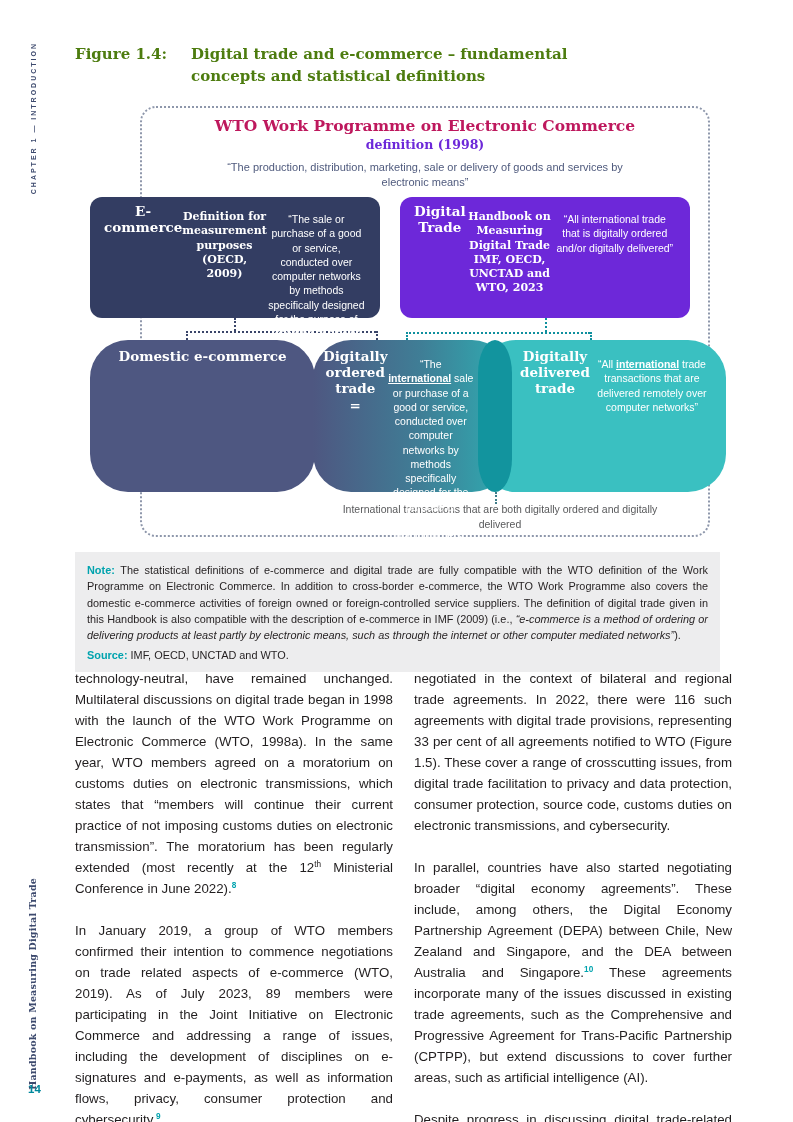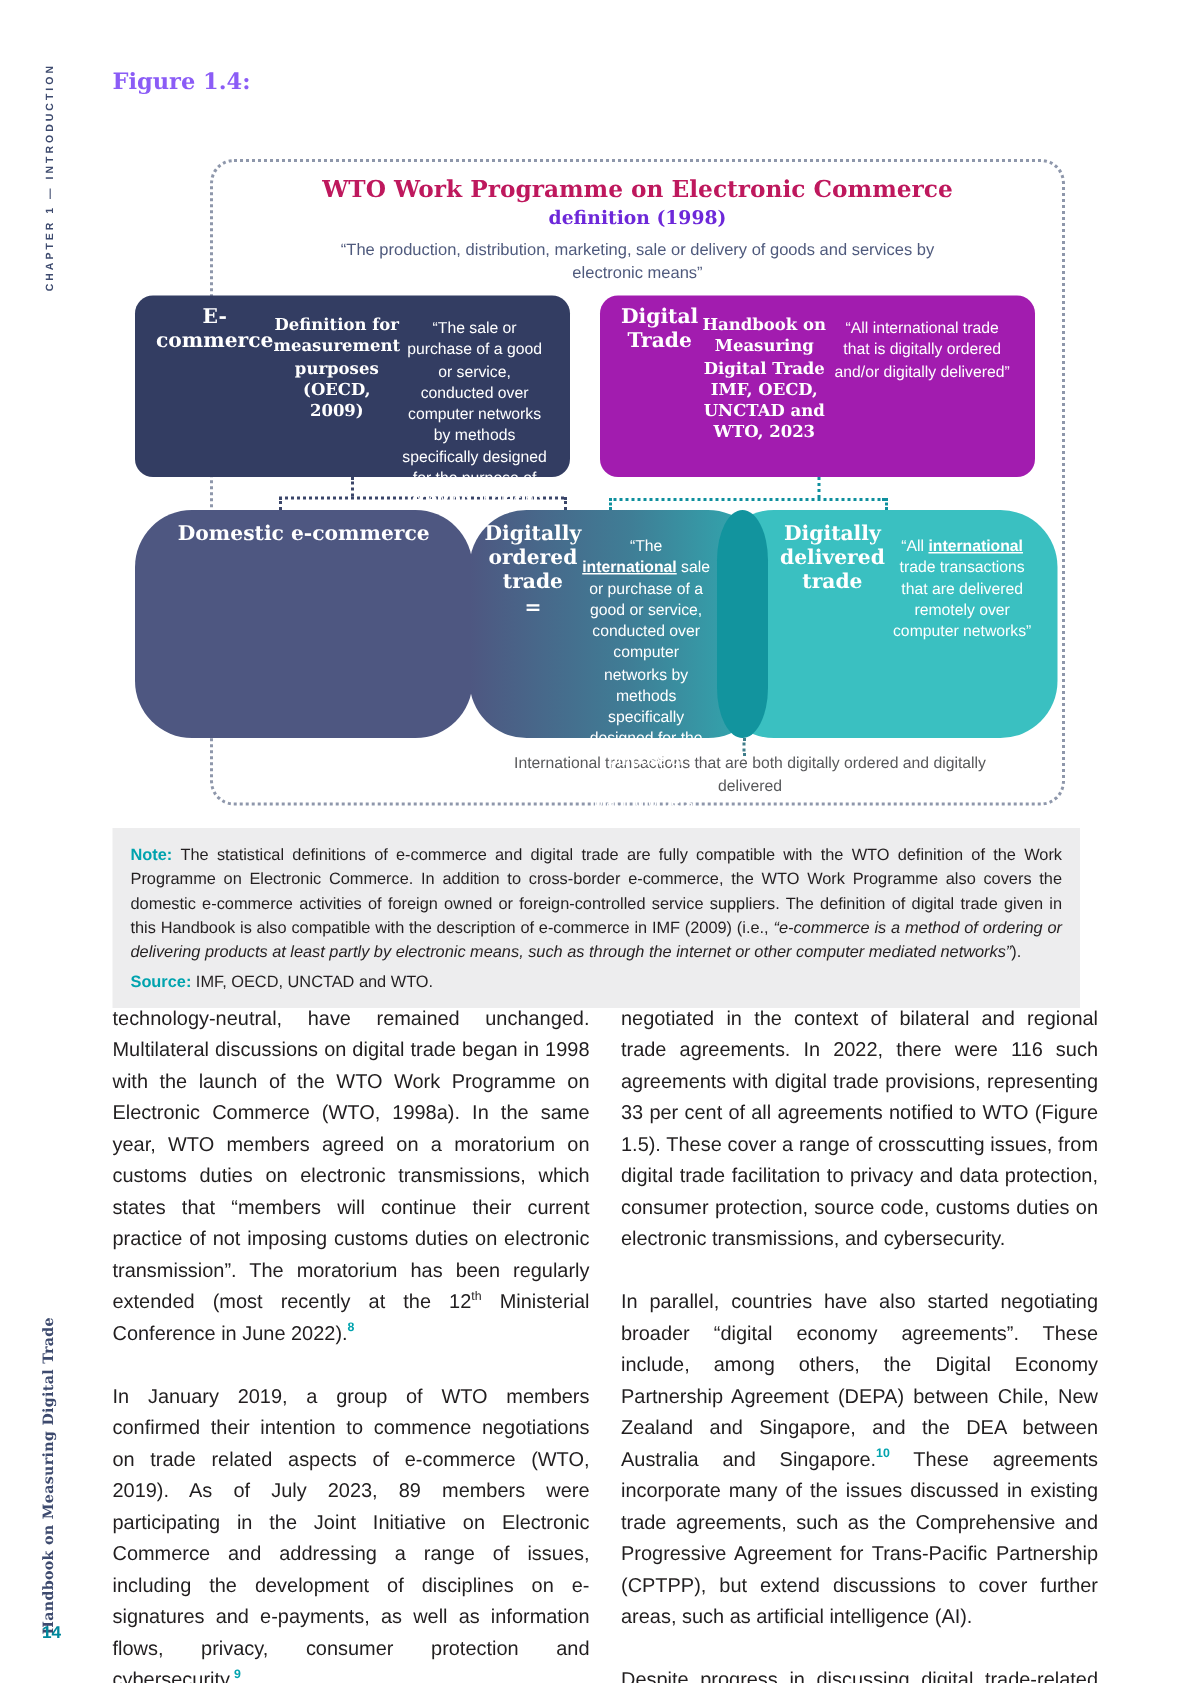--- a/index.html
+++ b/index.html
@@ -13,21 +13,21 @@
   .rail {
     position: absolute; writing-mode: vertical-rl; transform: rotate(180deg);
     color: #3d4a6e; font-weight: bold; white-space: nowrap;
   }
   .chapter-rail { left: 30px; top: 42px; font-size: 7px; letter-spacing: 2px; font-family: "Liberation Sans", sans-serif; }
   .book-rail    { left: 27px; top: 878px; font-size: 9.5px; letter-spacing: 0.2px; font-family: "DejaVu Serif", serif; }
   .page-number  { position: absolute; left: 28px; top: 1083px; color: #00889c; font-weight: bold; font-size: 11.5px; font-family: Liberation Sans, sans-serif; }
 
   
   .figure-header { position: absolute; left: 75px; top: 44px; display: flex; gap: 24px;
-    font-family: "DejaVu Serif", serif; font-weight: bold; color: #8b5cf6; font-size: 15px; line-height: 1.45; }
+    font-family: "DejaVu Serif", serif; font-weight: bold; color: #4d7c0f; font-size: 15px; line-height: 1.45; }
   .fig-title { width: 450px; }
 
   
   .diagram { position: absolute; left: 0; top: 0; width: 793px; height: 560px; }
   .dotted-frame {
     position: absolute; left: 140px; top: 106px; width: 570px; height: 431px;
     border: 2px dotted #8e97ab; border-radius: 16px; z-index: 1;
   }
   .wto-header { position: absolute; left: 160px; top: 116px; width: 530px; text-align: center; z-index: 2; }
   .wto-title { font-family: "DejaVu Serif", serif; font-weight: bold; color: #be185d; font-size: 15.5px; }
@@ -41,27 +41,27 @@
   .conn.teal { border-color: #0e909e; }
   .conn.gray { border-color: #3f7d8a; }
 
   .dbox { position: absolute; z-index: 3; color: #ffffff; text-align: center;
     display: flex; flex-direction: row; justify-content: center; }
   .dbox .t  { font-family: "DejaVu Serif", serif; font-weight: bold; font-size: 13.5px; line-height: 1.2; }
   .dbox .st { font-family: "DejaVu Serif", serif; font-weight: bold; font-size: 11px; line-height: 1.3; margin-top: 7px; }
   .dbox .q  { font-size: 10.5px; line-height: 1.36; margin-top: 9px; }
 
   .box-ecommerce { left: 90px;  top: 197px; width: 290px; height: 121px; background: #333d62; border-radius: 12px; padding: 6px 14px; }
-  .box-digitaltrade { left: 400px; top: 197px; width: 290px; height: 121px; background: #a21caf; border-radius: 12px; padding: 6px 14px; }
+  .box-digitaltrade { left: 400px; top: 197px; width: 290px; height: 121px; background: #6d28d9; border-radius: 12px; padding: 6px 14px; }
 
   .box-domestic { left: 90px; top: 340px; width: 225px; height: 152px; background: #4e5781; border-radius: 38px; padding: 8px 12px; }
   .box-ordered  { left: 313px; top: 340px; width: 197px; height: 152px;
     background: linear-gradient(90deg, #4e5781 0%, #3f7e96 55%, #2fadb2 100%);
     border-radius: 38px; padding: 8px 36px 8px 10px; }
-  .box-delivered { left: 478px; top: 340px; width: 227px; height: 152px; background: #3ac0c1; border-radius: 38px; padding: 8px 12px 8px 42px; }
+  .box-delivered { left: 478px; top: 340px; width: 248px; height: 152px; background: #3ac0c1; border-radius: 38px; padding: 8px 12px 8px 42px; }
   .overlap-lens { position: absolute; left: 478px; top: 340px; width: 34px; height: 152px;
     background: #12949e; border-radius: 50% / 22%; z-index: 4; }
 
   .bu { font-weight: bold; text-decoration: underline; }
   .i  { font-style: italic; }
 
   .overlap-caption { position: absolute; left: 330px; top: 502px; width: 340px; text-align: center;
     color: #58595b; font-size: 10.5px; line-height: 1.45; z-index: 2; }
 
   
@@ -83,20 +83,21 @@
 <body>
 
 <div class="page">
 
   <div class="rail chapter-rail">CHAPTER 1 — INTRODUCTION</div>
   <div class="rail book-rail">Handbook on Measuring Digital Trade</div>
   <div class="page-number">14</div>
 
   <div class="figure-header">
     <span class="fig-label">Figure 1.4:</span>
+    <span class="fig-title">Digital trade and e-commerce – fundamental concepts and statistical definitions</span>
   </div>
 
   <div class="diagram">
     <div class="dotted-frame"></div>
 
     <div class="wto-header">
       <div class="wto-title">WTO Work Programme on Electronic Commerce</div>
       <div class="wto-sub">definition (1998)</div>
       <div class="wto-quote">“The production, distribution, marketing, sale or delivery of goods and services by electronic means”</div>
     </div>

